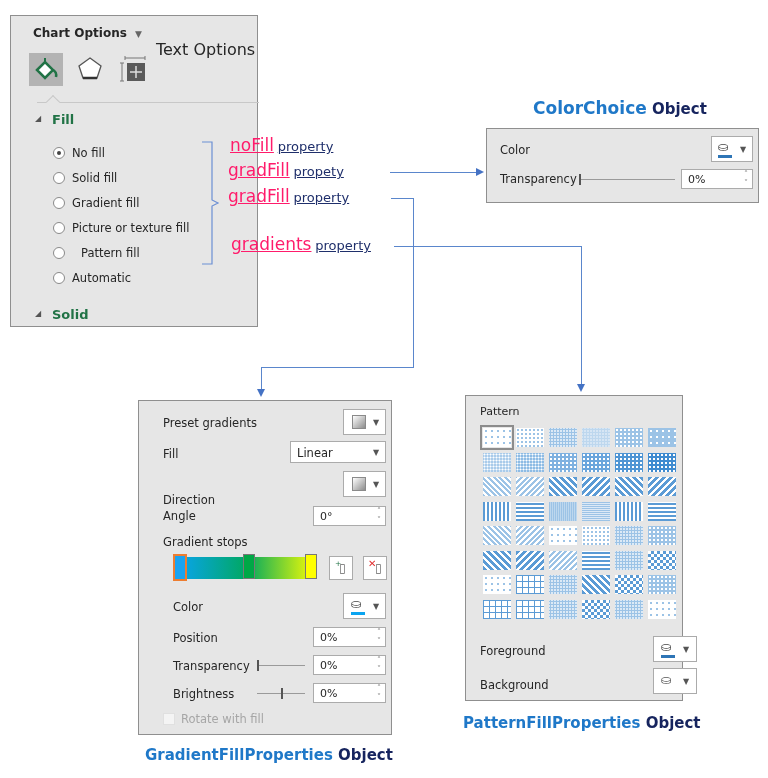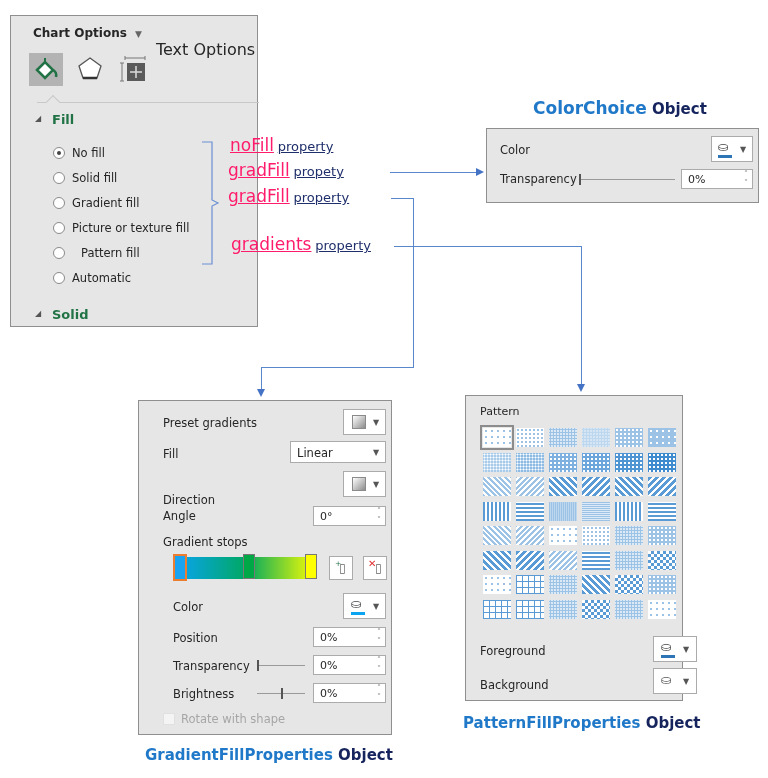--- a/index.html
+++ b/index.html
@@ -217,21 +217,21 @@
   <div class="slider" style="left:118px;top:292px;width:48px;">
     <span class="thumb" style="left:24px;"></span>
   </div>
   <div class="spin" style="left:174px;top:282px;width:73px;">
     <span>0%</span>
     <span class="arr">˄<br>˅</span>
   </div>
 
   <div class="abs" style="left:24px;top:312px;">
     <span style="position:absolute;left:0;top:0;width:12px;height:12px;background:#f4f4f4;border:1px solid #e0e0e0;"></span>
-    <span class="lbl" style="left:18px;top:-1px;color:#a6a6a6;">Rotate with shape</span>
+    <span class="lbl" style="left:18px;top:-1px;color:#a6a6a6;">Rotate with fill</span>
   </div>
 </div>
 <div class="obj-title" style="left:145px;top:746px;">
   <span class="on">GradientFillProperties</span> <span class="ow">Object</span>
 </div>
 
 <div class="panel" style="left:465px;top:395px;width:218px;height:306px;">
   <span class="lbl" style="left:14px;top:9px;font-size:11px;">Pattern</span>
   <div id="pattern-grid" class="abs" style="left:17px;top:32px;width:205px;height:196px;">
       <div class="pat" style="left: 0px; top: 0px; background: radial-gradient(rgb(156, 195, 230) 1px, rgb(255, 255, 255) 1.5px) 0px 0px / 6px 6px; outline: rgb(140, 140, 140) solid 2px; outline-offset: 1px;"></div>

